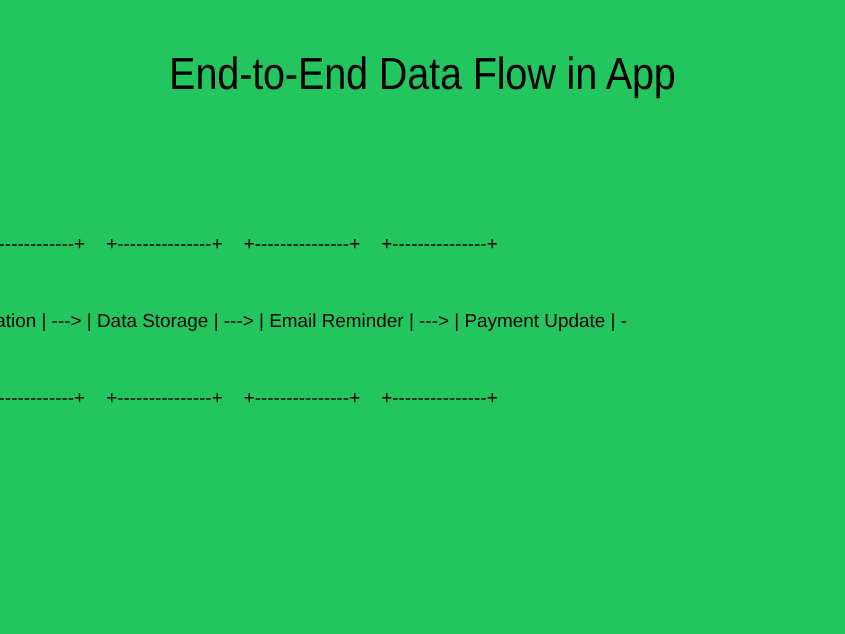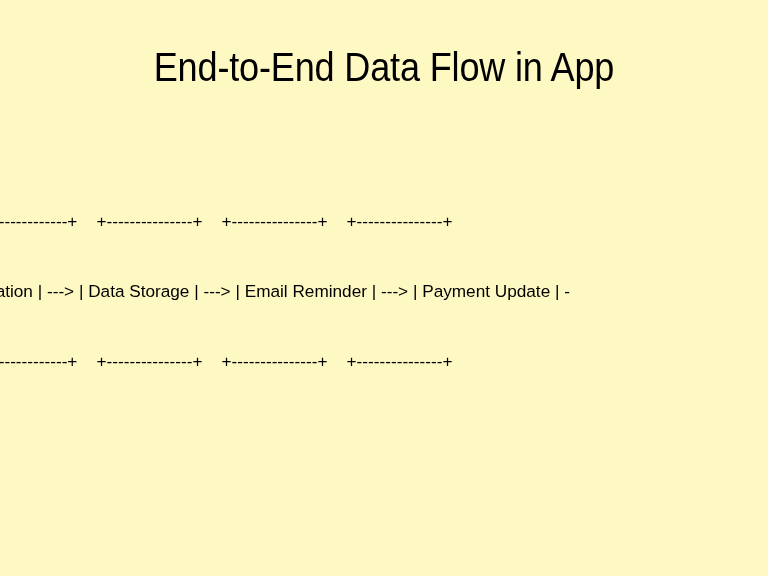--- a/index.html
+++ b/index.html
@@ -7,21 +7,21 @@
     padding: 0;
     width: 768px;
     height: 576px;
     background: #ffffff;
     overflow: hidden;
   }
   #slide {
     position: relative;
     width: 768px;
     height: 576px;
-    background: #fef9c3;
+    background: #22c55e;
     overflow: hidden;
     font-family: "Liberation Sans", sans-serif;
   }
   #slide-title {
     position: absolute;
     top: 44px;
     left: 0;
     width: 768px;
     text-align: center;
     font-family: "Liberation Sans", sans-serif;

